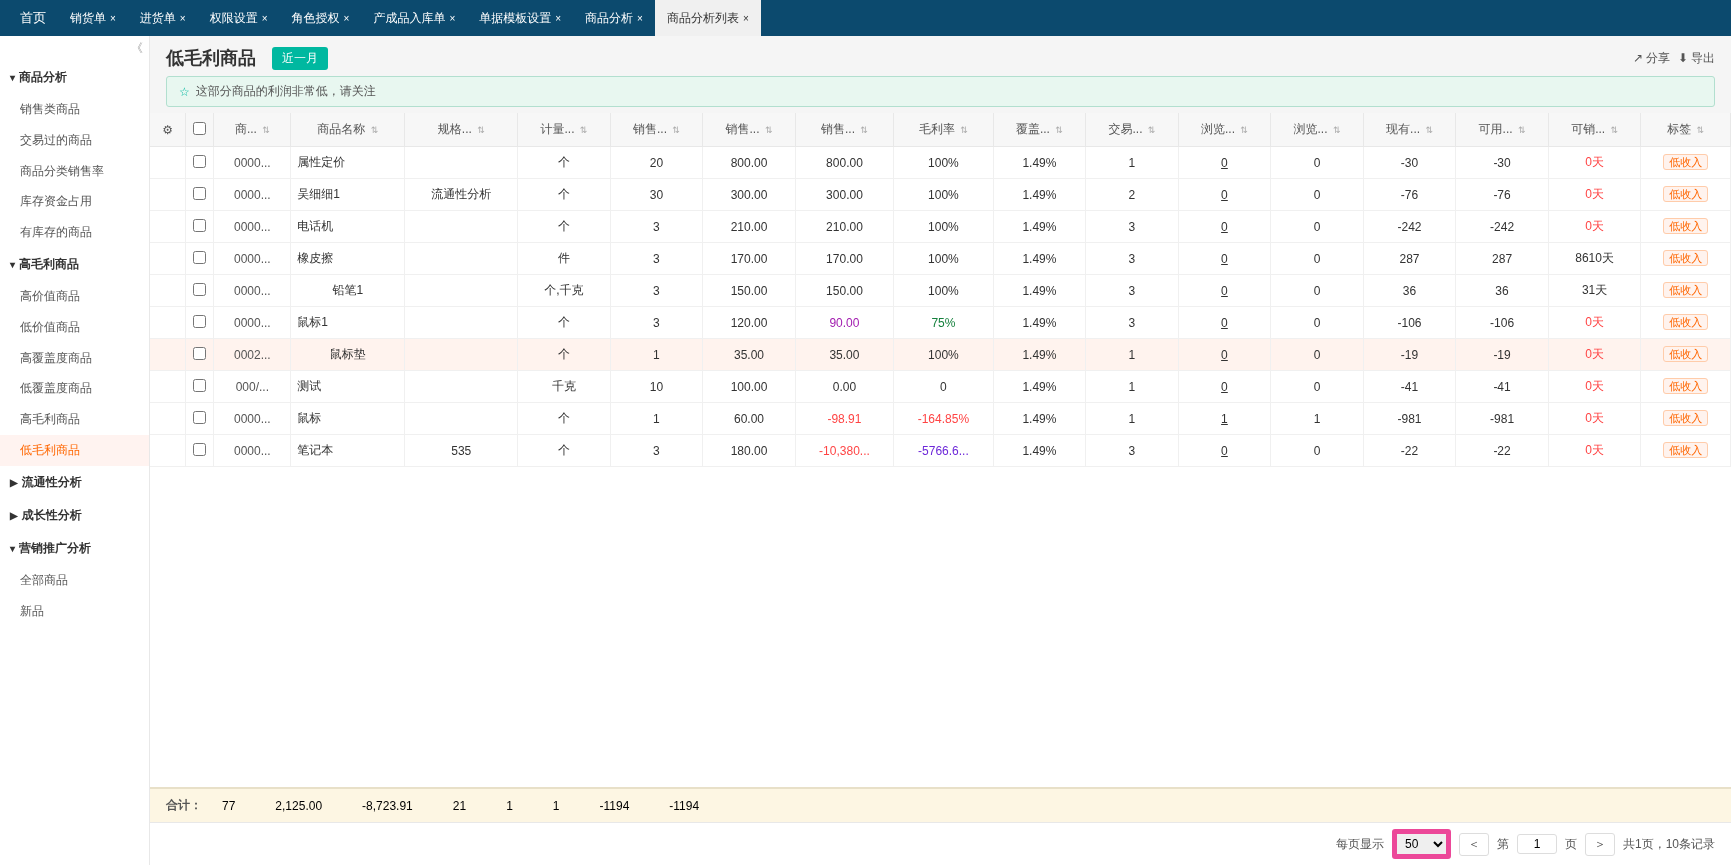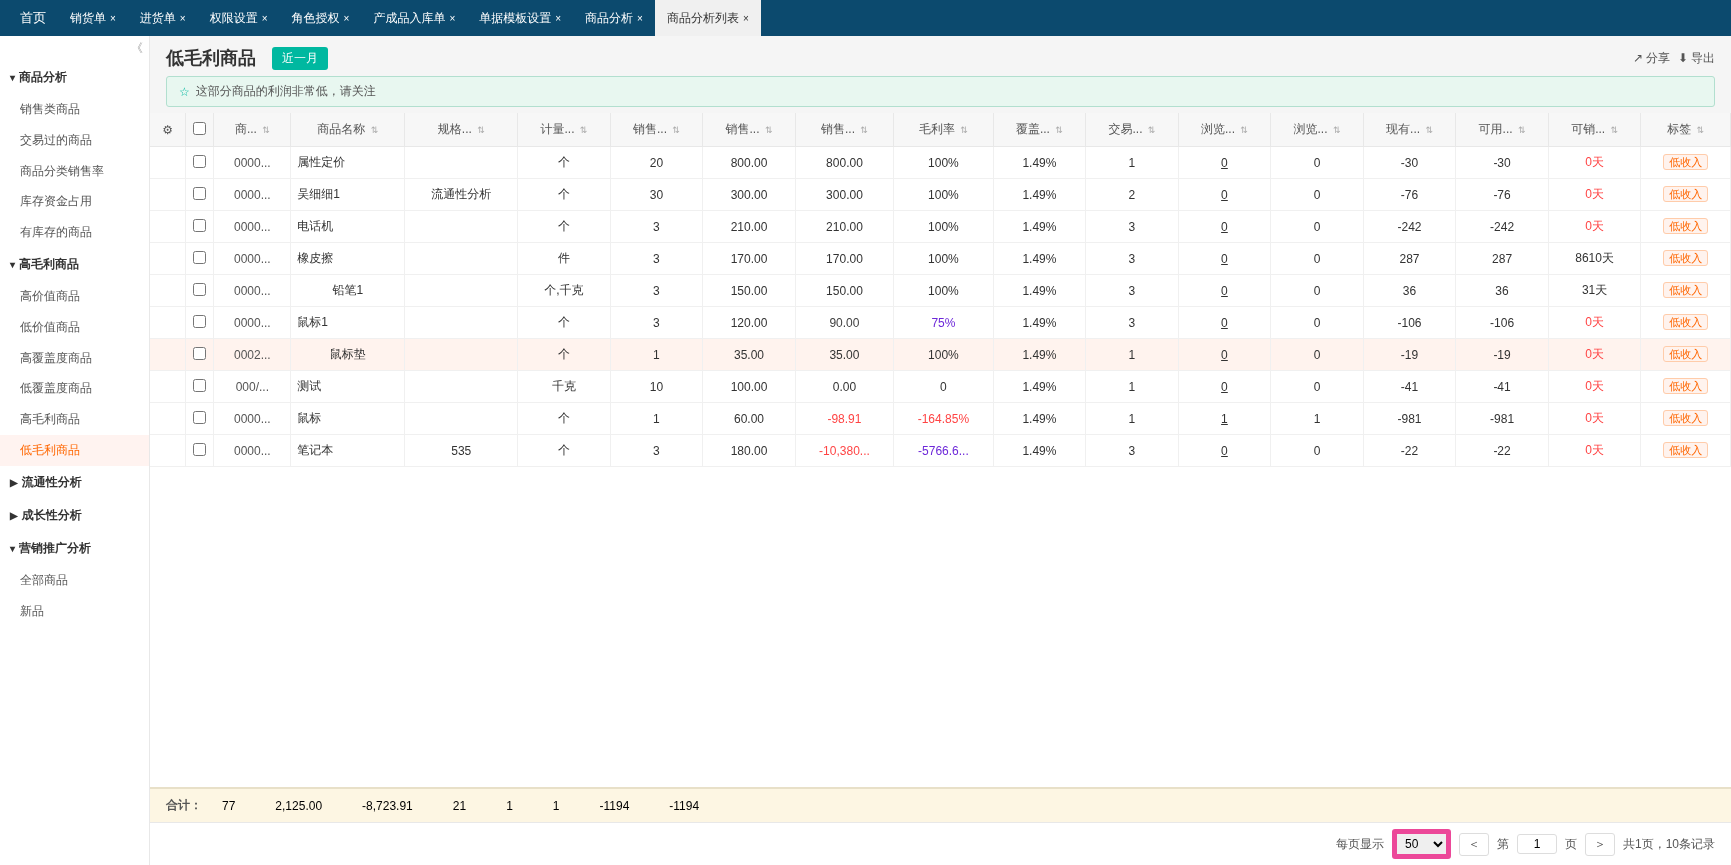--- a/index.html
+++ b/index.html
@@ -459,22 +459,22 @@
   </tr>
             <tr>
     <td></td>
     <td class="checkbox-cell"><input type="checkbox" style=""></td>
     <td style="color:#555">0000...</td>
     <td style="text-align:left">鼠标1</td>
     <td></td>
     <td>个</td>
     <td>3</td>
     <td>120.00</td>
-    <td style="color:#404040">90.00</td>
-    <td style="color:#6d28d9">75%</td>
+    <td style="color:#a21caf">90.00</td>
+    <td style="color:#15803d">75%</td>
     <td>1.49%</td>
     <td>3</td>
     <td style="text-decoration:underline;cursor:pointer">0</td>
     <td>0</td>
     <td>-106</td>
     <td>-106</td>
     <td style="color:#ff4444">0天</td>
     <td><span class="tag-low">低收入</span></td>
   </tr>
             <tr class="highlighted">

